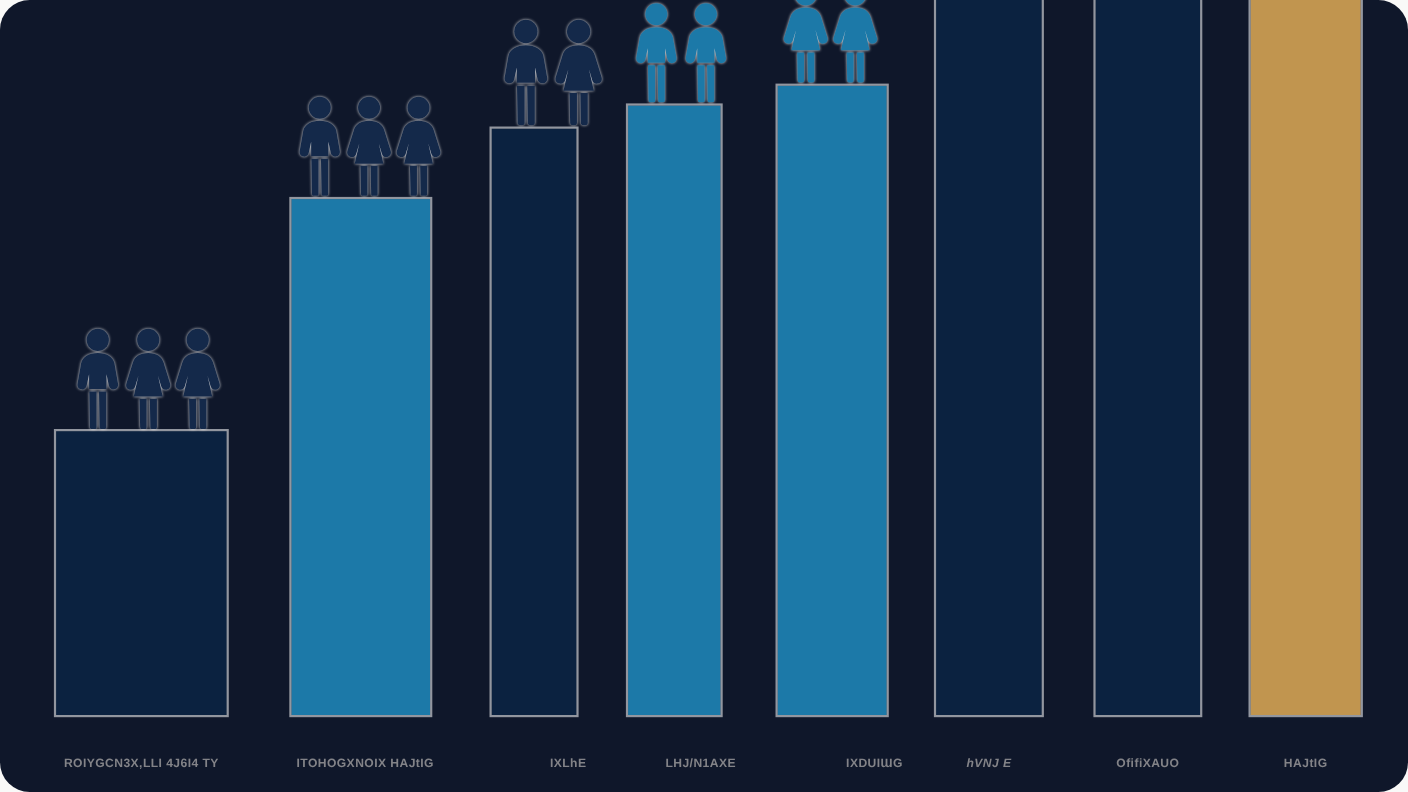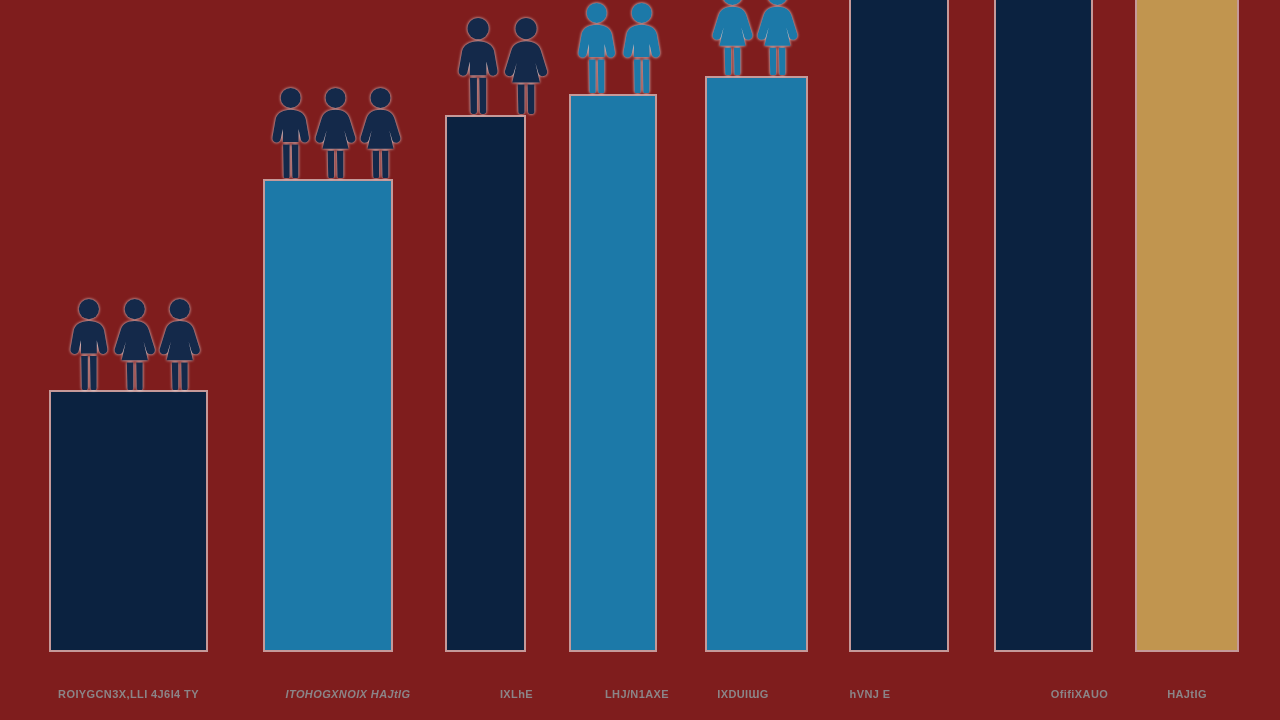--- a/index.html
+++ b/index.html
@@ -11,21 +11,22 @@
     height: 720px;
     overflow: hidden;
     background: #f9f9f8;
     font-family: "Liberation Sans", sans-serif;
   }
 
   #chart-root {
     position: relative;
     width: 1280px;
     height: 720px;
-    background: #7f1d1d;
+    background: #0f172a;
+    border-radius: 27px;
   }
 
   
   .bar {
     position: absolute;
     box-sizing: border-box;
   }
   .bar-inner {
     position: absolute;
     inset: 0;
@@ -190,21 +191,21 @@
       <span style="margin:0 -3px;">
         <svg width="51.0" height="91.1" viewBox="0 0 56 100" aria-hidden="true">
           <circle cx="28" cy="12" r="11" fill="#1c79a8"></circle>
           <path fill="#1c79a8" d="M28 25c-8.4 0-13.4 3.6-15.2 9.4L6.4 55c-.9 3 .5 5.5 3.3 6.1 2.7.6 4.8-.8 5.6-3.5l3-10.1-4.6 20.3h28.6L37.7 47.5l3 10.1c.8 2.7 2.9 4.1 5.6 3.5 2.8-.6 4.2-3.1 3.3-6.1l-6.4-20.6C41.4 28.6 36.4 25 28 25z"></path>
           <path fill="#1c79a8" d="M19.4 70h7v28c0 1.6-1.1 2.6-3.1 2.6s-3.3-1-3.3-2.6zM29.6 70h7v28c0 1.6-1.2 2.6-3.2 2.6s-3.3-1-3.3-2.6z"></path>
         </svg>
       </span>
     </div>
 
   <div class="x-label" style="left: 128.5px; transform: translate(-50%, -50%);">ROIYGCN3X,LLI 4J6I4 TY</div>
-  <div class="x-label" style="left: 348px; transform: translate(-50%, -50%); font-style: italic;">ITOHOGXNOIX HAJtIG</div>
+  <div class="x-label" style="left: 332px; transform: translate(-50%, -50%);">ITOHOGXNOIX HAJtIG</div>
   <div class="x-label" style="left: 485.5px; transform: translate(-50%, -50%); margin-left: 31px;">IXLhE</div>
   <div class="x-label" style="left: 613px; transform: translate(-50%, -50%); padding-left: 48px;">LHJ/N1AXE</div>
-  <div class="x-label" style="left: 743px; transform: translate(-50%, -50%);">IXDUIƜG</div>
-  <div class="x-label" style="left: 870px; transform: translate(-50%, -50%);">hVNJ E</div>
-  <div class="x-label" style="left: 1043.5px; transform: translate(-50%, -50%); margin-left: 36px;">OfifiXAUO</div>
+  <div class="x-label" style="left: 795px; transform: translate(-50%, -50%);">IXDUIƜG</div>
+  <div class="x-label" style="left: 899px; transform: translate(-50%, -50%); font-style: italic;">hVNJ E</div>
+  <div class="x-label" style="left: 1043.5px; transform: translate(-50%, -50%);">OfifiXAUO</div>
   <div class="x-label" style="left: 1187px; transform: translate(-50%, -50%);">HAJtIG</div>
 
 </div>
 
 </body></html>

